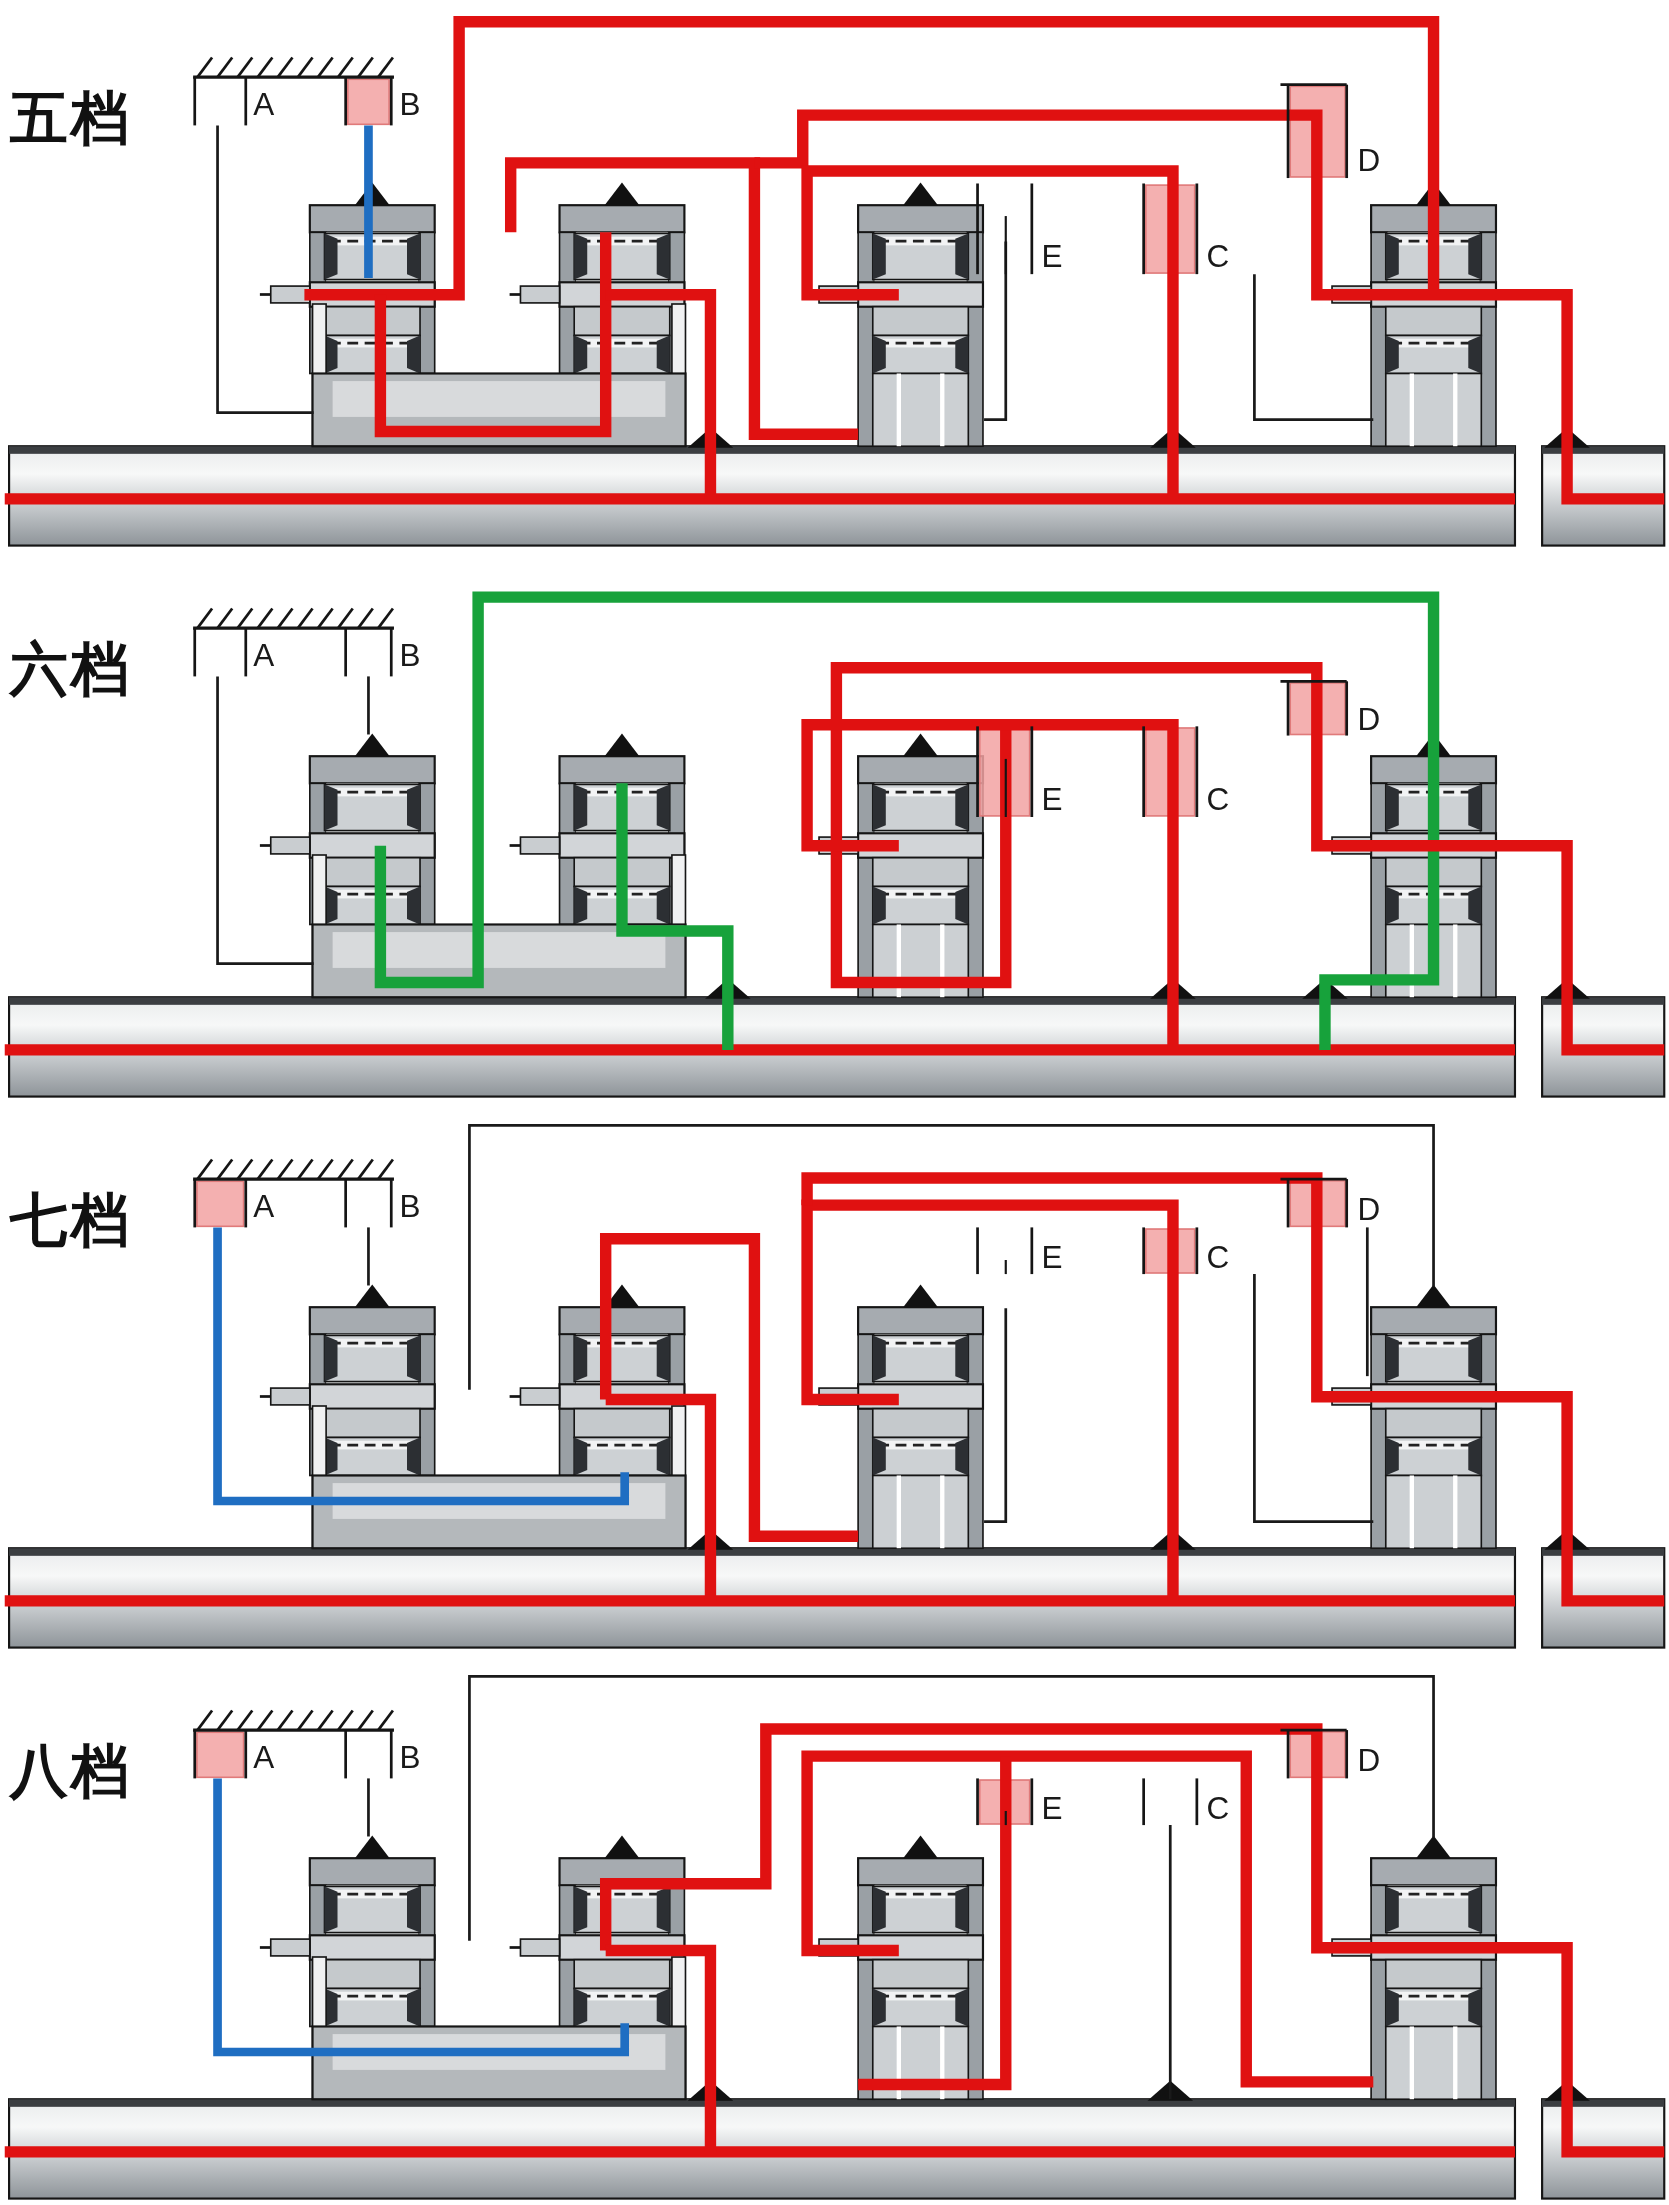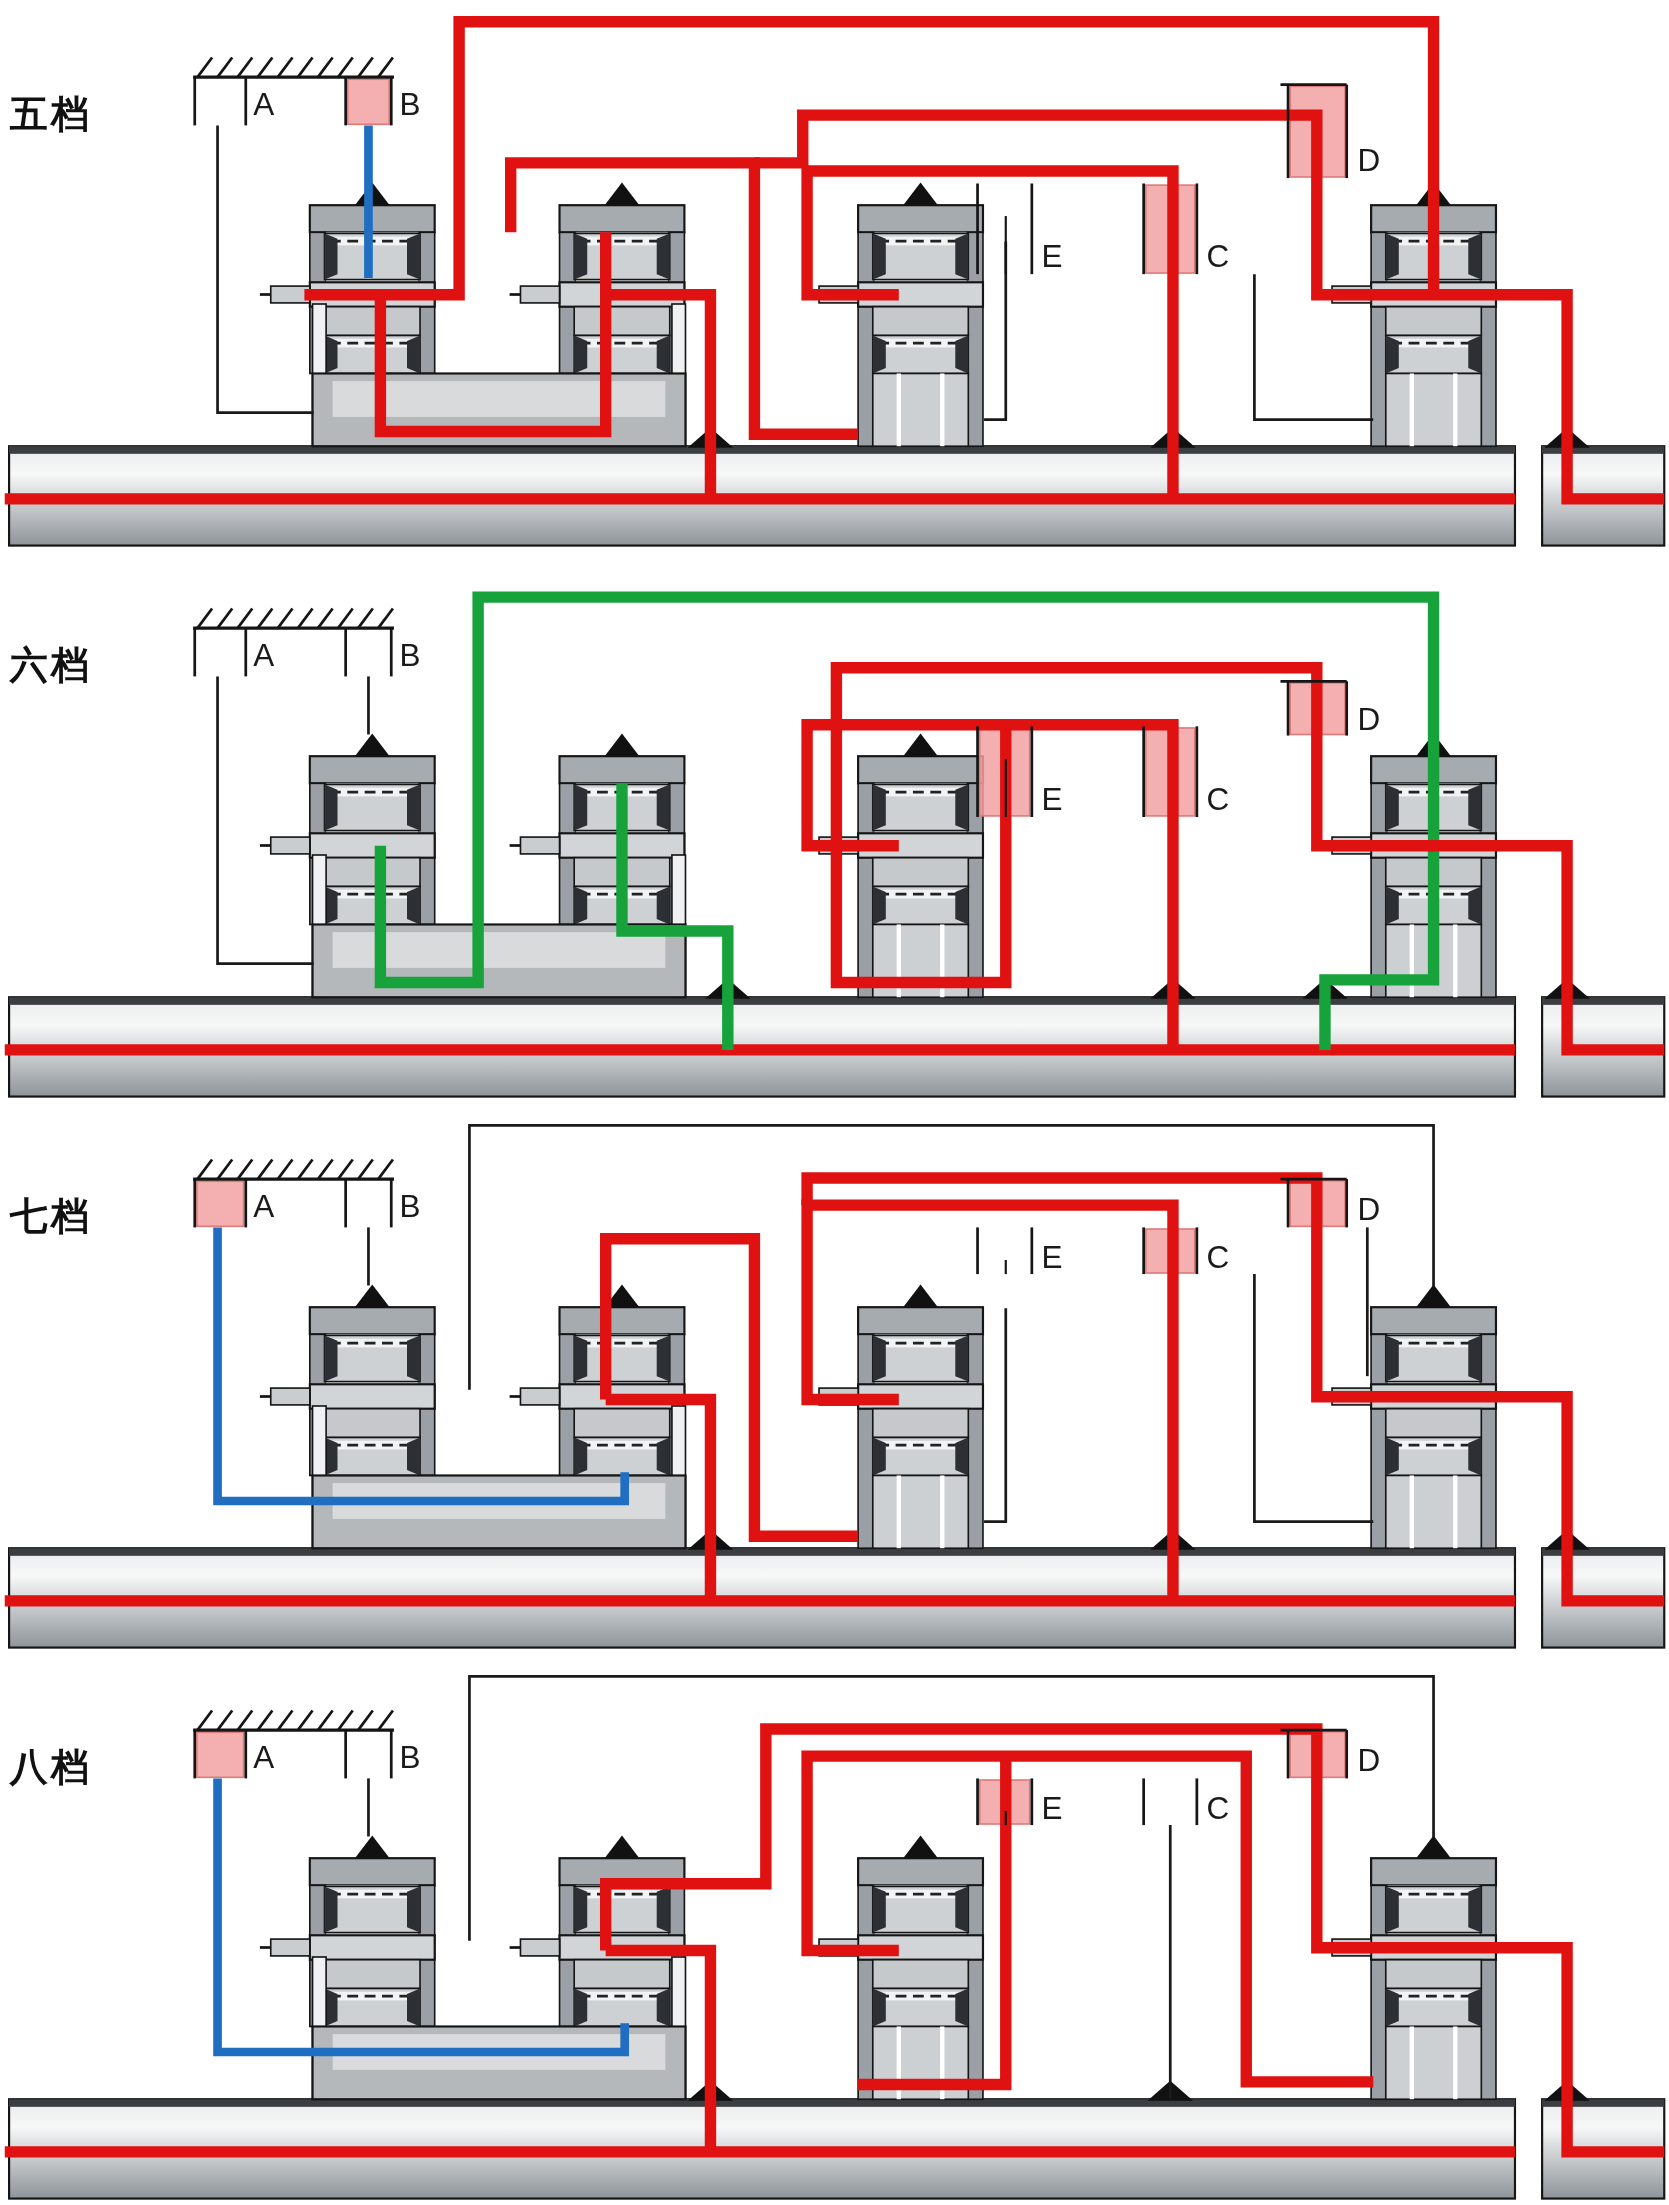--- a/index.html
+++ b/index.html
@@ -2,23 +2,23 @@
 <html style="font-size:8.7px"><head>
 <meta charset="utf-8">
 <style>
   html,body{margin:0;padding:0;background:#ffffff;}
   body{font-family:"Liberation Sans", sans-serif;}
   .page{width:1669px;height:2205px;background:#ffffff;position:relative;}
   .panel{position:relative;width:1669px;height:551px;overflow:hidden;}
   .panel svg{position:absolute;left:0;top:0;}
   .gear-label{
     position:absolute;left:9.8px;top:80px;
-    font-size:38px;font-weight:bold;color:#111;
+    font-size:58px;font-weight:bold;color:#111;
     font-family:Liberation Sans, sans-serif;
-    letter-spacing:3.3px;white-space:nowrap;margin-top:9px;
+    letter-spacing:3.3px;white-space:nowrap;
   }
 </style>
 </head>
 <body>
 
 <div class="page">
   <section class="panel">
       <svg viewBox="0 0 3073 1015" width="1669" height="551" xmlns="http://www.w3.org/2000/svg">
         <g>
           <rect x="16" y="822" width="2774" height="183" fill="url(#shaftGrad0)" stroke="#151515" stroke-width="4"></rect>

